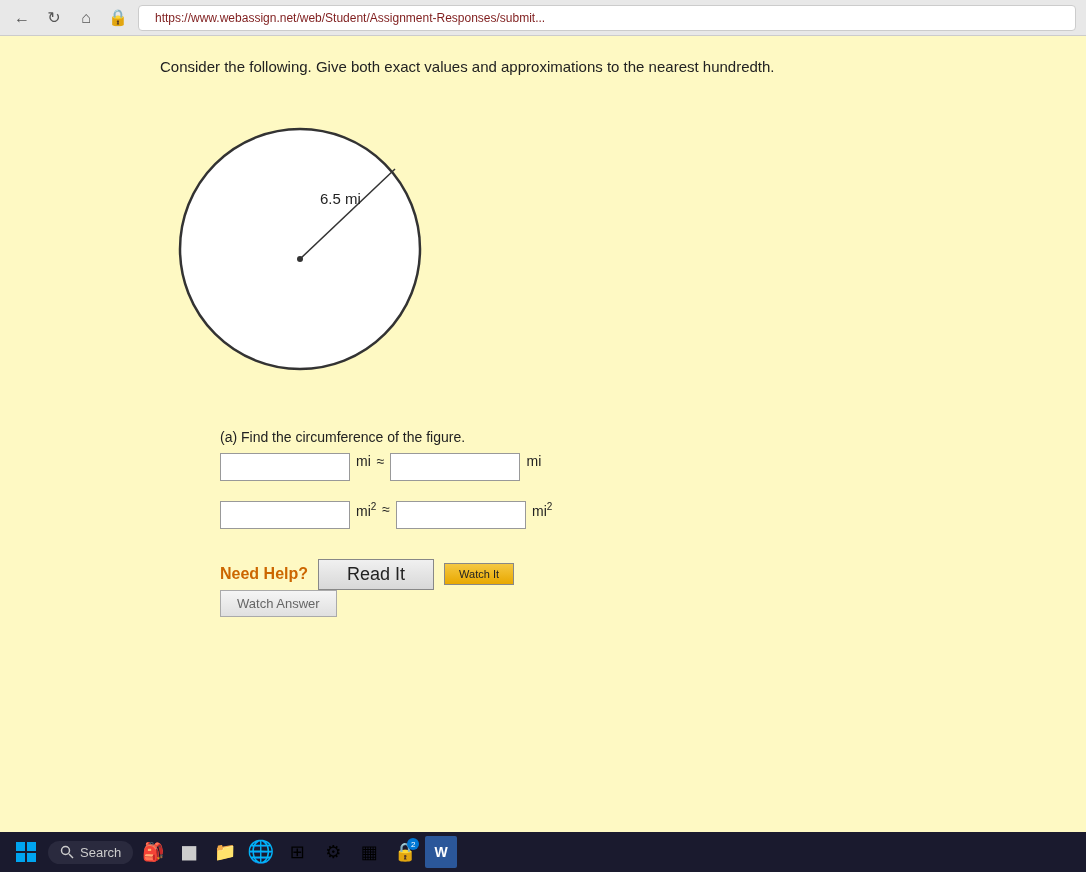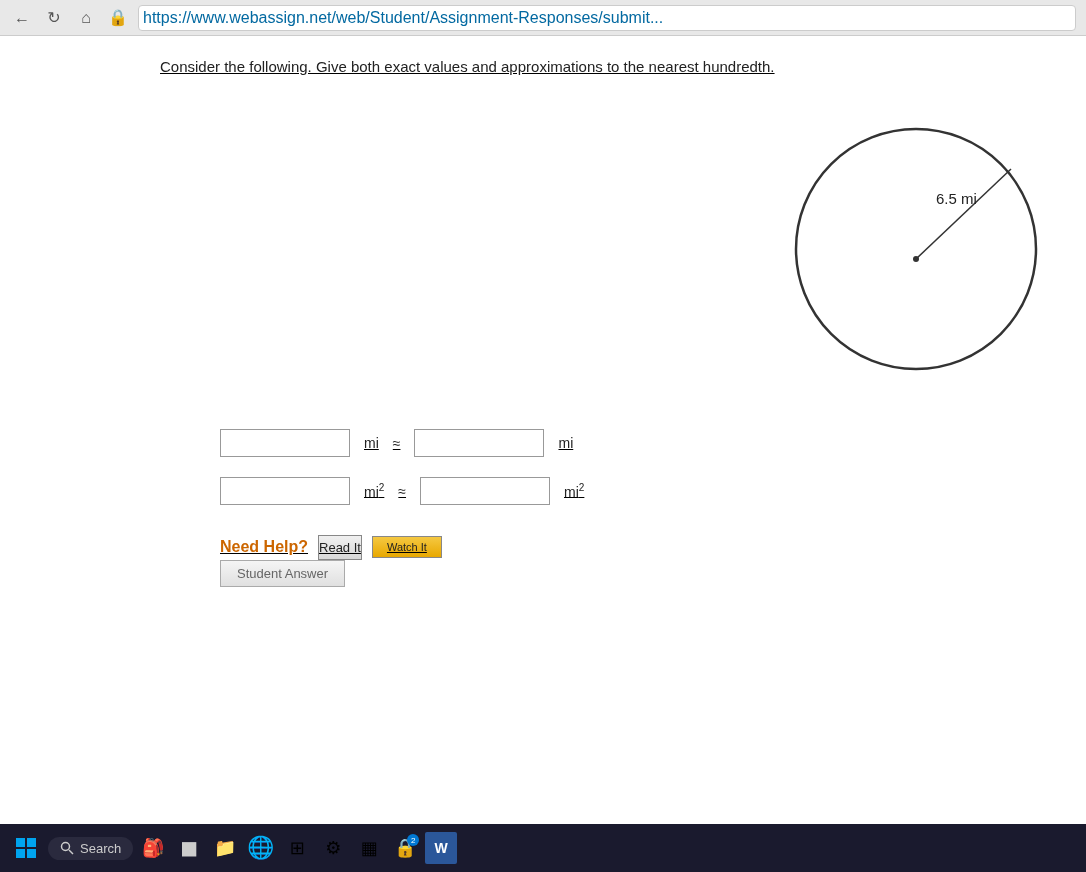--- a/index.html
+++ b/index.html
@@ -30,46 +30,45 @@
       font-size: 16px;
       color: #555;
       display: flex; align-items: center; justify-content: center;
     }
     .browser-url-bar {
       flex: 1;
       background: white;
       border: 1px solid #ccc;
       border-radius: 4px;
       height: 26px;
-      padding: 0 4px;
-      font-size: 16px;
-      color: #0369a1;
+      padding: 0 16px;
+      font-size: 12px;
+      color: #7f1d1d;
     }
 
     
     .main-content {
-      background: #ffffff;
+      background: #fef9c3;
       margin: 0;
       padding: 20px 30px 20px 160px;
       min-height: 796px;
       position: relative;
-      text-decoration: underline;
     }
 
     .question-text {
       font-size: 15px;
       color: #222;
       margin-bottom: 30px;
       line-height: 1.5;
     }
 
     
     .diagram-container {
       display: flex;
-      justify-content: flex-end;
+      justify-content: flex-start;
       margin-bottom: 40px;
     }
 
     .circle-svg {
       display: block;
     }
 
     
     .part-section {
       margin-bottom: 20px;
@@ -77,22 +76,21 @@
     }
 
     .part-label {
       font-size: 14px;
       color: #222;
       margin-bottom: 8px;
     }
 
     .answer-row {
       display: flex;
-      align-items: center;
-      gap: 14px;
+      gap: 6px;
     }
 
     .answer-input {
       width: 130px;
       height: 28px;
       border: 1px solid #999;
       background: white;
       padding: 0 4px;
       font-size: 14px;
     }
@@ -116,22 +114,22 @@
       margin-top: 30px;
     }
 
     .need-help-label {
       font-size: 16px;
       font-weight: bold;
       color: #cc6600;
     }
 
     .help-btn {
-      padding: 4px 0;
-      font-size: 13px;
+      padding: 4px 28px;
+      font-size: 18px;
       cursor: pointer;
       border: 1px solid #888;
       background: linear-gradient(to bottom, #f0f0f0, #d8d8d8);
       color: #222;
     }
 
     .help-btn-watch {
       padding: 4px 14px;
       font-size: 11px;
       cursor: pointer;
@@ -153,21 +151,21 @@
       background: linear-gradient(to bottom, #f5f5f5, #e0e0e0);
       color: #666;
     }
 
     
     .taskbar {
       position: absolute;
       bottom: 0;
       left: 0;
       width: 1086px;
-      height: 48px;
+      height: 40px;
       background: #1a1a2e;
       display: flex;
       align-items: center;
       padding: 0 8px;
       gap: 4px;
     }
 
     .taskbar-start {
       width: 36px; height: 36px;
       display: flex; align-items: center; justify-content: center;
@@ -226,20 +224,21 @@
 
       <circle cx="140" cy="150" r="3" fill="#333"></circle>
 
       <line x1="140" y1="150" x2="235" y2="60" stroke="#333" stroke-width="1.5"></line>
 
       <text x="160" y="95" font-size="15" font-family="Arial" fill="#222">6.5 mi</text>
     </svg>
   </div>
 
   <div class="part-section">
+    <p class="part-label">(a) Find the circumference of the figure.</p>
     <div class="answer-row">
       <input class="answer-input" type="text" style="">
       <span class="unit-label">mi</span>
       <span class="approx-symbol">≈</span>
       <input class="answer-input" type="text" style="">
       <span class="unit-label">mi</span>
     </div>
   </div>
 
   <div class="part-section">
@@ -252,21 +251,21 @@
     </div>
   </div>
 
   <div class="need-help-section">
     <span class="need-help-label">Need Help?</span>
     <button class="help-btn">Read It</button>
     <button class="help-btn-watch">Watch It</button>
   </div>
 
   <div class="submit-area">
-    <button class="submit-btn">Student Answer</button>
+    <button class="submit-btn">Watch Answer</button>
   </div>
 
 </div>
 
 <div class="taskbar">
   <div class="taskbar-start">
     <svg width="20" height="20" viewBox="0 0 20 20">
       <rect x="0" y="0" width="9" height="9" fill="#00a4ef"></rect>
       <rect x="11" y="0" width="9" height="9" fill="#00a4ef"></rect>
       <rect x="0" y="11" width="9" height="9" fill="#00a4ef"></rect>

